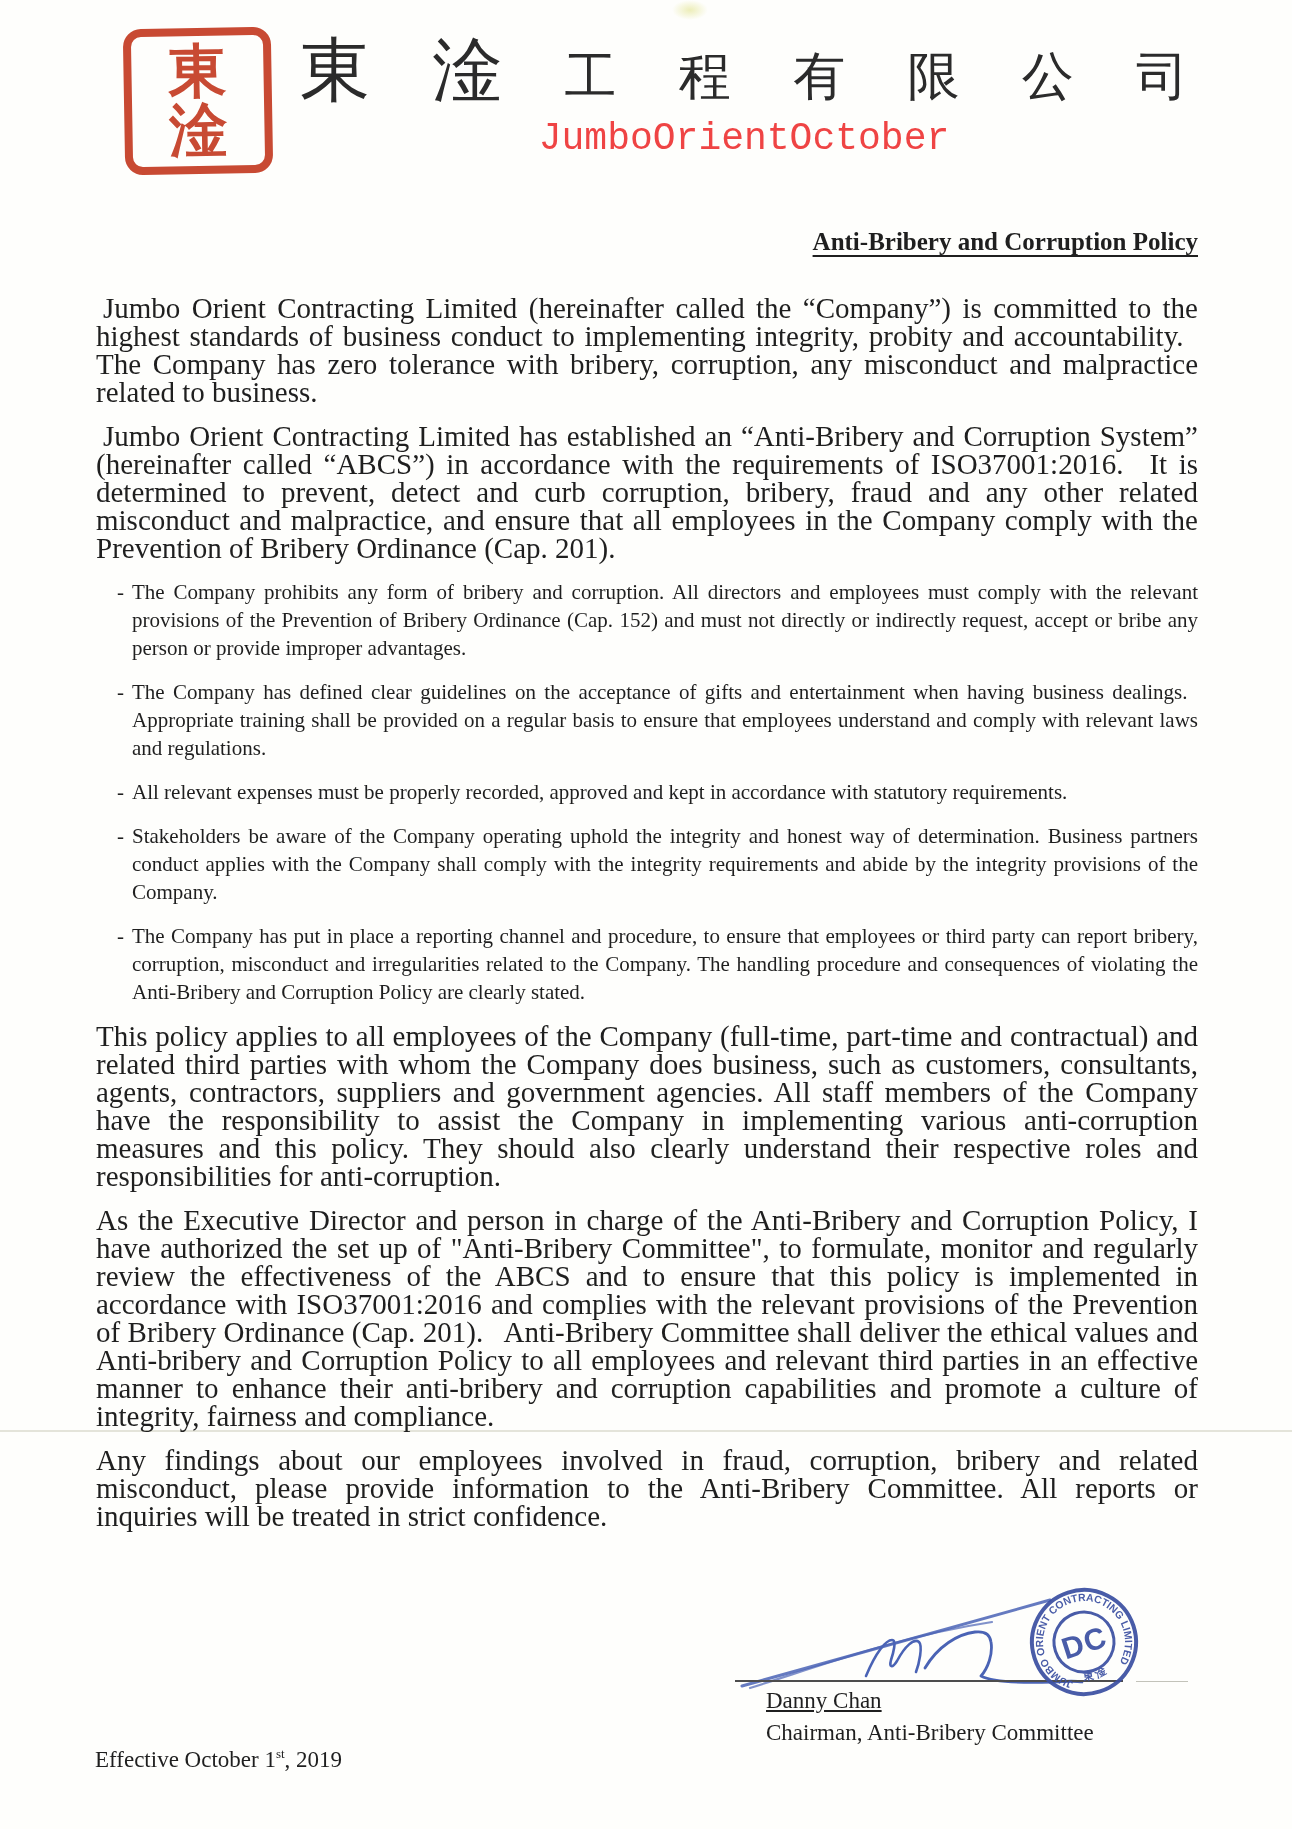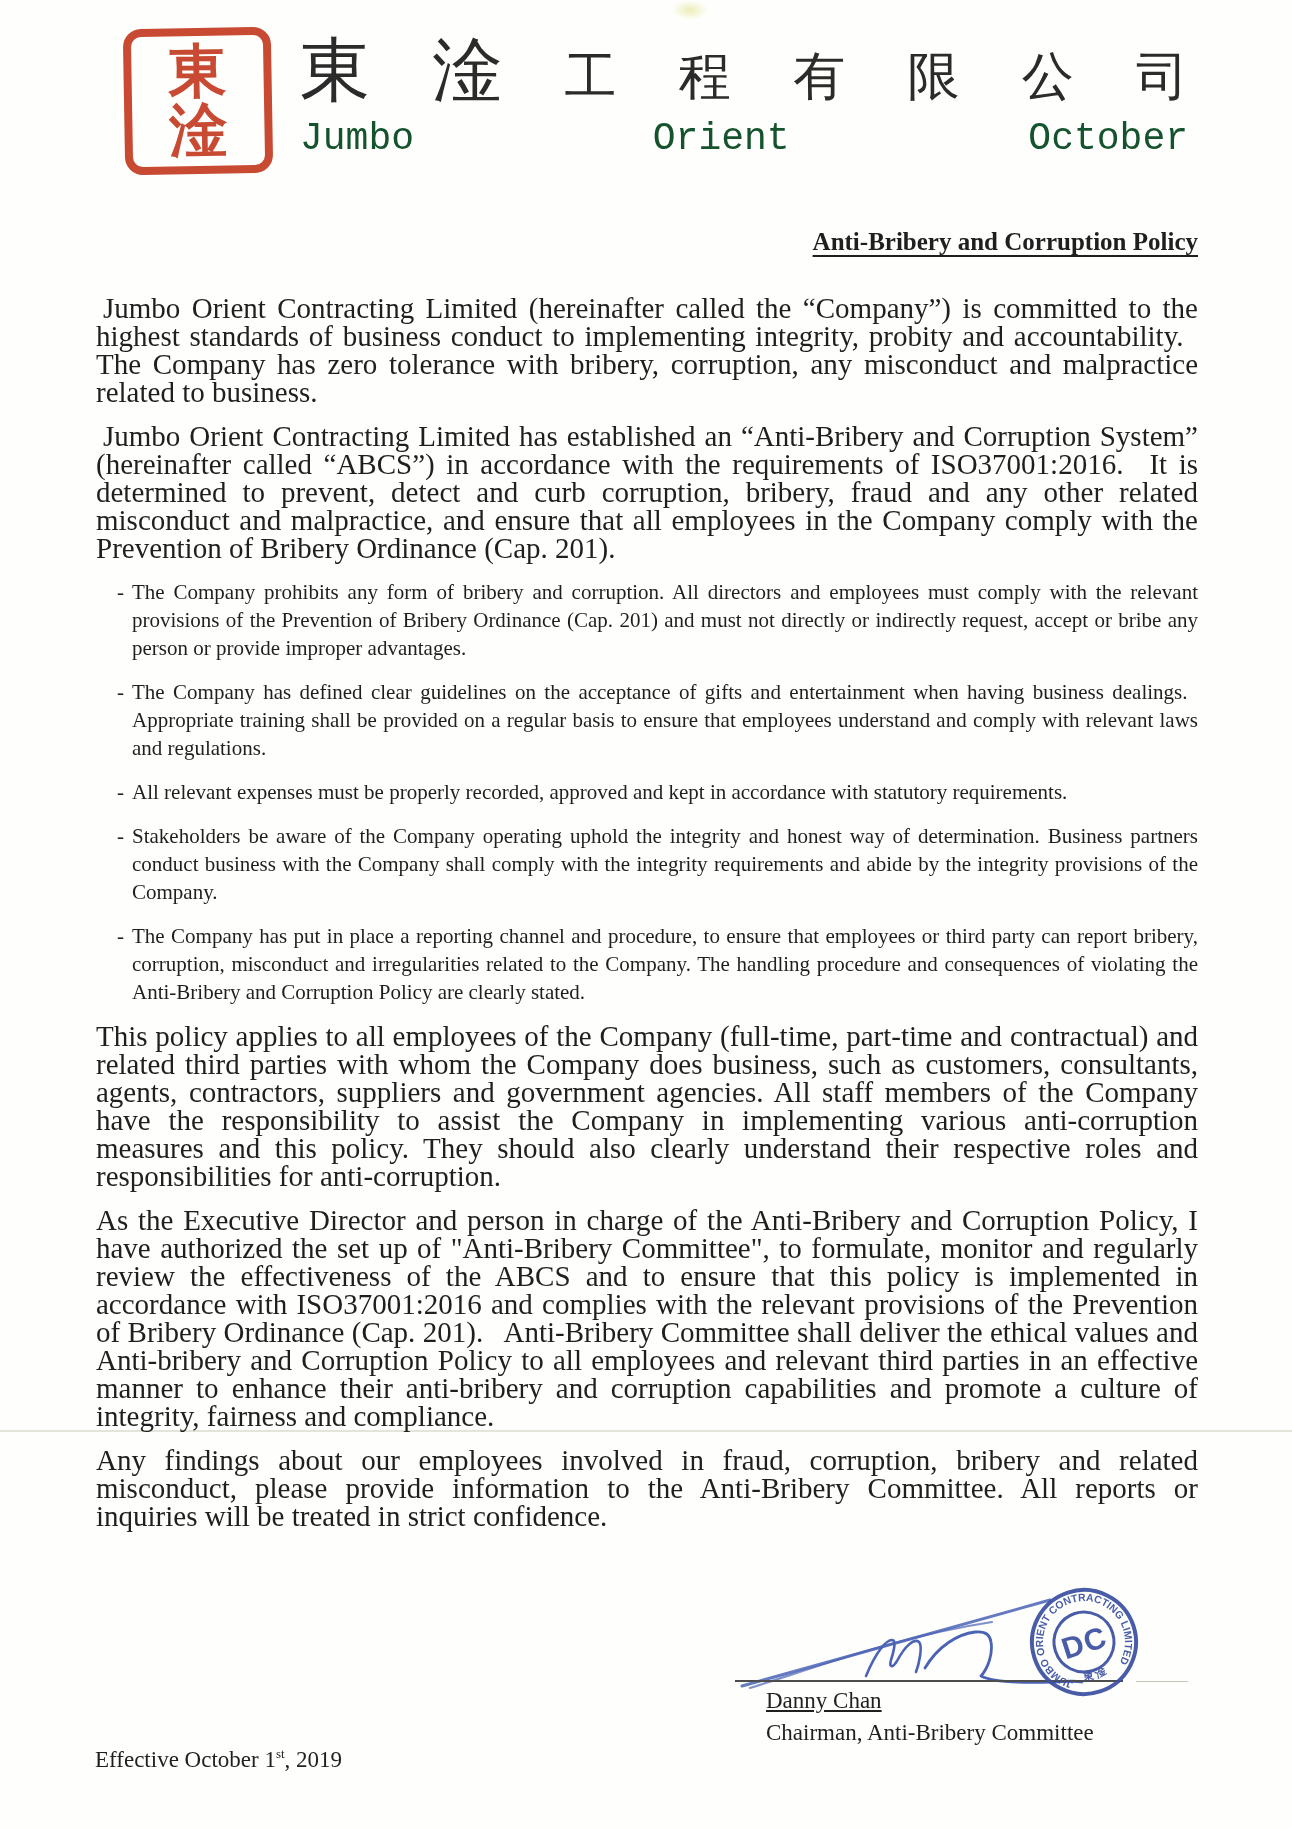--- a/index.html
+++ b/index.html
@@ -13,22 +13,22 @@
     border:8px solid #c84a33;border-radius:18px;
     display:flex;flex-direction:column;align-items:center;justify-content:center;
     color:#c84a33;font-size:58px;line-height:1.02;font-weight:bold;
     transform:rotate(-1deg);
   }
   .header-names{position:absolute;left:300px;top:36px;width:888px;}
   .cn-row{display:flex;justify-content:space-between;align-items:baseline;height:76px;color:#2b2b2b;}
   .cn-row .big{font-size:70px;line-height:1;}
   .cn-row .reg{font-size:52px;line-height:1;}
   .en-row{
-    display:flex;justify-content:space-between;margin-top:4px;
-    font-family:"Liberation Mono",monospace;font-size:38px;line-height:46px;color:#14532d;
+    display:flex;justify-content:center;margin-top:4px;
+    font-family:"Liberation Mono",monospace;font-size:38px;line-height:46px;color:#ef4444;
   }
   
   .content{position:absolute;left:96px;top:228px;width:1102px;}
   .title{
     text-align:right;font-size:25px;font-weight:bold;margin:0 0 38px 0;
     text-decoration:underline;text-decoration-thickness:2px;text-underline-offset:5px;
   }
   p.body{font-size:29px;line-height:28px;text-align:justify;margin:0 0 16px 0;}
   p.indent{text-indent:7px;}
   ul.bullets{list-style:none;margin:0;padding:0 0 0 21px;}
@@ -82,33 +82,33 @@
 
   <div class="content">
     <h1 class="title">Anti-Bribery and Corruption Policy</h1>
 
     <p class="body indent">Jumbo Orient Contracting Limited (hereinafter called the “Company”) is committed to the highest standards of business conduct to implementing integrity, probity and accountability.  The Company has zero tolerance with bribery, corruption, any misconduct and malpractice related to business.</p>
     <p class="body indent">Jumbo Orient Contracting Limited has established an “Anti-Bribery and Corruption System” (hereinafter called “ABCS”) in accordance with the requirements of ISO37001:2016.  It is determined to prevent, detect and curb corruption, bribery, fraud and any other related misconduct and malpractice, and ensure that all employees in the Company comply with the Prevention of Bribery Ordinance (Cap. 201).</p>
 
     <ul class="bullets">
       <li>
         <span class="dash">-</span>
-        <span class="btxt">The Company prohibits any form of bribery and corruption. All directors and employees must comply with the relevant provisions of the Prevention of Bribery Ordinance (Cap. 201) and must not directly or indirectly request, accept or bribe any person or provide improper advantages.</span>
+        <span class="btxt">The Company prohibits any form of bribery and corruption. All directors and employees must comply with the relevant provisions of the Prevention of Bribery Ordinance (Cap. 152) and must not directly or indirectly request, accept or bribe any person or provide improper advantages.</span>
       </li>
       <li>
         <span class="dash">-</span>
         <span class="btxt">The Company has defined clear guidelines on the acceptance of gifts and entertainment when having business dealings.  Appropriate training shall be provided on a regular basis to ensure that employees understand and comply with relevant laws and regulations.</span>
       </li>
       <li>
         <span class="dash">-</span>
         <span class="btxt">All relevant expenses must be properly recorded, approved and kept in accordance with statutory requirements.</span>
       </li>
       <li>
         <span class="dash">-</span>
-        <span class="btxt">Stakeholders be aware of the Company operating uphold the integrity and honest way of determination. Business partners conduct business with the Company shall comply with the integrity requirements and abide by the integrity provisions of the Company.</span>
+        <span class="btxt">Stakeholders be aware of the Company operating uphold the integrity and honest way of determination. Business partners conduct applies with the Company shall comply with the integrity requirements and abide by the integrity provisions of the Company.</span>
       </li>
       <li>
         <span class="dash">-</span>
         <span class="btxt">The Company has put in place a reporting channel and procedure, to ensure that employees or third party can report bribery, corruption, misconduct and irregularities related to the Company. The handling procedure and consequences of violating the Anti-Bribery and Corruption Policy are clearly stated.</span>
       </li>
     </ul>
 
     <p class="body">This policy applies to all employees of the Company (full-time, part-time and contractual) and related third parties with whom the Company does business, such as customers, consultants, agents, contractors, suppliers and government agencies. All staff members of the Company have the responsibility to assist the Company in implementing various anti-corruption measures and this policy. They should also clearly understand their respective roles and responsibilities for anti-corruption.</p>
     <p class="body">As the Executive Director and person in charge of the Anti-Bribery and Corruption Policy, I have authorized the set up of "Anti-Bribery Committee", to formulate, monitor and regularly review the effectiveness of the ABCS and to ensure that this policy is implemented in accordance with ISO37001:2016 and complies with the relevant provisions of the Prevention of Bribery Ordinance (Cap. 201).  Anti-Bribery Committee shall deliver the ethical values and Anti-bribery and Corruption Policy to all employees and relevant third parties in an effective manner to enhance their anti-bribery and corruption capabilities and promote a culture of integrity, fairness and compliance.</p>
     <p class="body">Any findings about our employees involved in fraud, corruption, bribery and related misconduct, please provide information to the Anti-Bribery Committee. All reports or inquiries will be treated in strict confidence.</p>

